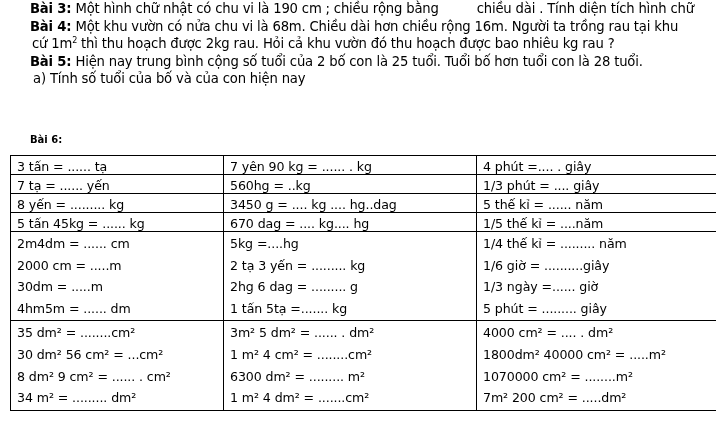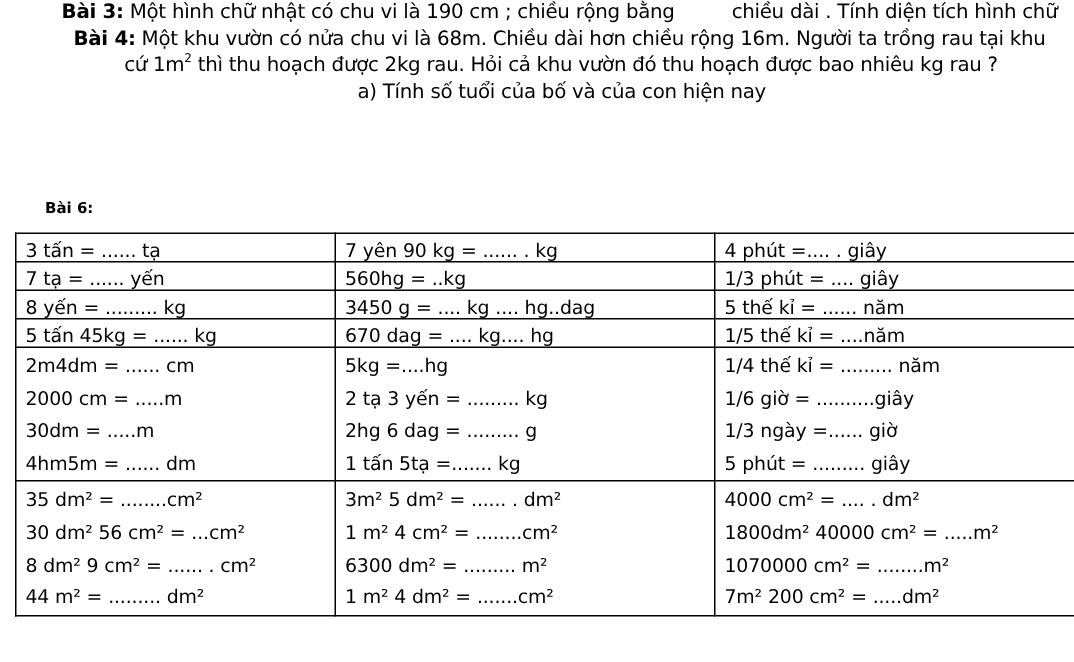--- a/index.html
+++ b/index.html
@@ -31,21 +31,20 @@
   }
   .prob-line {
     font-size: 13.2px;
     line-height: 17.5px;
     white-space: nowrap;
     letter-spacing: -0.18px;
     padding-left: 28px;
     text-indent: -28px;
     margin-left: 30px;
     overflow: visible;
-    text-align: center;
   }
   .prob-line.indent-a {
     margin-left: 33px;
     text-indent: 0;
     padding-left: 0;
   }
   .prob-line.cont {
     margin-left: 32px;
     text-indent: 0;
     padding-left: 0;
@@ -129,20 +128,23 @@
       <span class="lbl">Bài 3:</span><span> Một hình chữ nhật có chu vi là 190 cm ;  chiều rộng bằng </span><span class="gap-frac"></span><span>chiều dài .  Tính diện tích hình chữ</span>
     </div>
 
     <div class="prob-line">
       <span class="lbl">Bài 4:</span><span> Một khu vườn có nửa chu vi là 68m.  Chiều dài hơn chiều rộng 16m. Người ta trồng rau tại khu</span>
     </div>
     <div class="prob-line cont">
       <span>cứ 1m</span><sup class="sq">2</sup><span> thì thu hoạch được 2kg rau. Hỏi cả khu vườn đó thu hoạch được bao nhiêu kg rau ?</span>
     </div>
 
+    <div class="prob-line">
+      <span class="lbl">Bài 5:</span><span> Hiện nay trung bình cộng số tuổi của 2 bố con là 25 tuổi.  Tuổi bố hơn tuổi con là 28 tuổi.</span>
+    </div>
     <div class="prob-line indent-a">a) Tính số tuổi của bố và của con hiện nay</div>
 
   </div>
 
   <div class="bai6-head">Bài 6:</div>
 
   <table class="conv-table">
     <tbody>
 
       <tr>
@@ -209,21 +211,21 @@
           <span class="cell-line">1/3 ngày =...... giờ</span>
           <span class="cell-line">5 phút = ......... giây</span>
         </td>
       </tr>
 
       <tr>
         <td class="col-a">
           <span class="cell-line">35 dm² = ........cm²</span>
           <span class="cell-line">30 dm² 56 cm² = ...cm²</span>
           <span class="cell-line">8 dm² 9 cm² = ...... . cm²</span>
-          <span class="cell-line">44 m² = ......... dm²</span>
+          <span class="cell-line">34 m² = ......... dm²</span>
         </td>
         <td class="col-b">
           <span class="cell-line">3m² 5 dm² = ...... . dm²</span>
           <span class="cell-line">1 m² 4 cm² = ........cm²</span>
           <span class="cell-line">6300 dm² = ......... m²</span>
           <span class="cell-line">1 m² 4 dm² = .......cm²</span>
         </td>
         <td class="col-c">
           <span class="cell-line">4000 cm² = .... .   dm²</span>
           <span class="cell-line">1800dm² 40000 cm² = .....m²</span>

